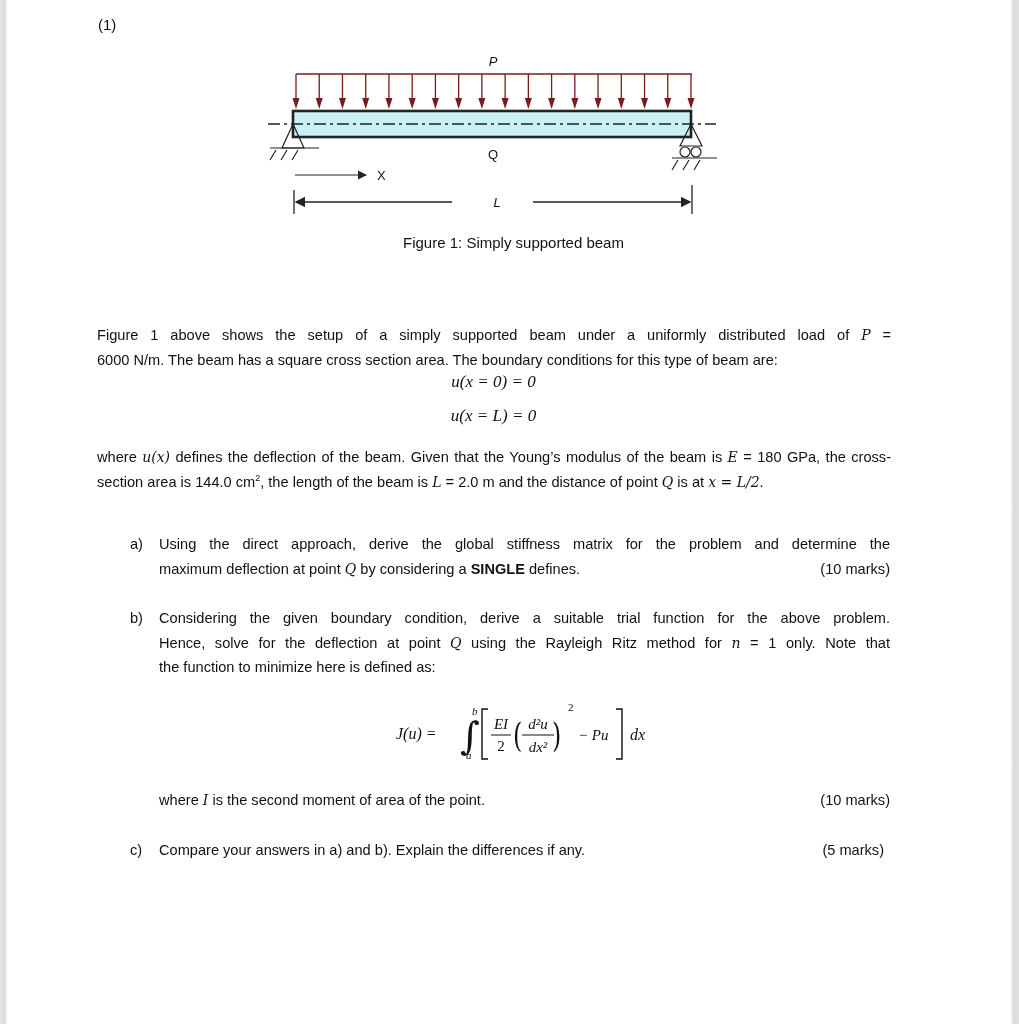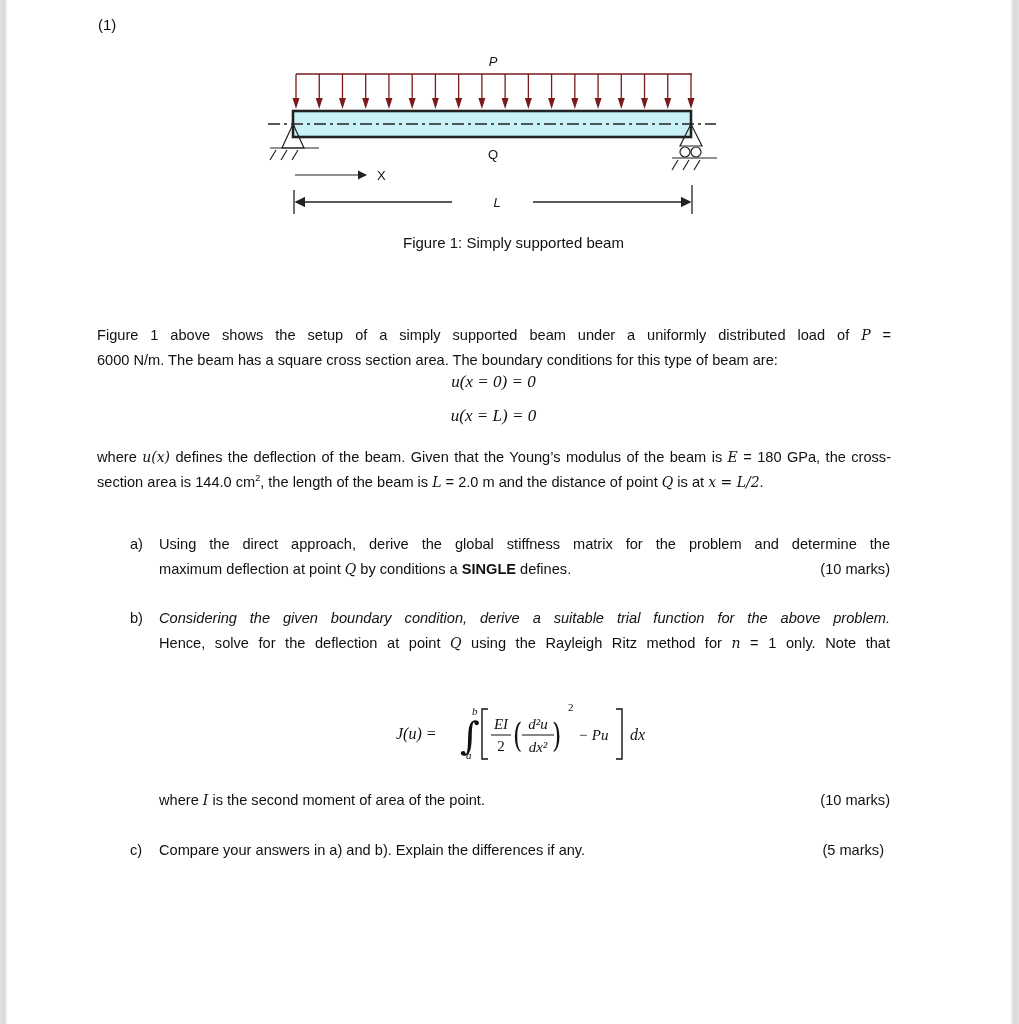--- a/index.html
+++ b/index.html
@@ -132,33 +132,34 @@
 
 <div class="para" style="top:445px;text-align-last:left;">
   <span>where </span><span class="math">u(x)</span><span> defines the deflection of the beam. Given that the Young’s modulus of the beam is </span><span class="math">E</span><span> = 180 GPa, the cross-section area is 144.0 cm</span><sup>2</sup><span>, the length of the beam is </span><span class="math">L</span><span> = 2.0 m and the distance of point </span><span class="math">Q</span><span> is at </span><span class="math">x = L/2</span><span>.</span>
 </div>
 
 <div class="item" style="top:532px;">
   <span class="lbl">a)</span>
   <div class="body">
     <div class="row" style="text-align:justify;text-align-last:justify;">Using the direct approach, derive the global stiffness matrix for the problem and determine the</div>
     <div class="row">
-      <span>maximum deflection at point </span><span class="math">Q</span><span> by conditions a </span><b>SINGLE</b><span> defines.</span>
+      <span>maximum deflection at point </span><span class="math">Q</span><span> by considering a </span><b>SINGLE</b><span> defines.</span>
       <span class="marks">(10 marks)</span>
     </div>
   </div>
 </div>
 
 <div class="item" style="top:606px;">
   <span class="lbl">b)</span>
   <div class="body">
-    <div class="row" style="text-align:justify;text-align-last:justify;font-style:italic;">Considering the given boundary condition, derive a suitable trial function for the above problem.</div>
+    <div class="row" style="text-align:justify;text-align-last:justify;">Considering the given boundary condition, derive a suitable trial function for the above problem.</div>
     <div class="row" style="text-align:justify;text-align-last:justify;">
       <span>Hence, solve for the deflection at point </span><span class="math">Q</span><span> using the Rayleigh Ritz method for </span><span class="math">n</span><span> = 1 only. Note that</span>
     </div>
+    <div class="row">the function to minimize here is defined as:</div>
   </div>
 </div>
 
 <div class="formula">
   <svg width="320" height="85" viewBox="0 0 320 85" xmlns="http://www.w3.org/2000/svg" font-family="Liberation Serif, serif" fill="#111">
     <text id="f-lhs" x="16" y="44" font-size="16" font-style="italic">J(u) =</text>
 
     <text x="80" y="54" font-size="38" font-family="DejaVu Serif, serif">∫</text>
     <text id="f-upper" x="92" y="20" font-size="11" font-style="italic">b</text>
     <text id="f-lower" x="86" y="64" font-size="11" font-style="italic">a</text>

